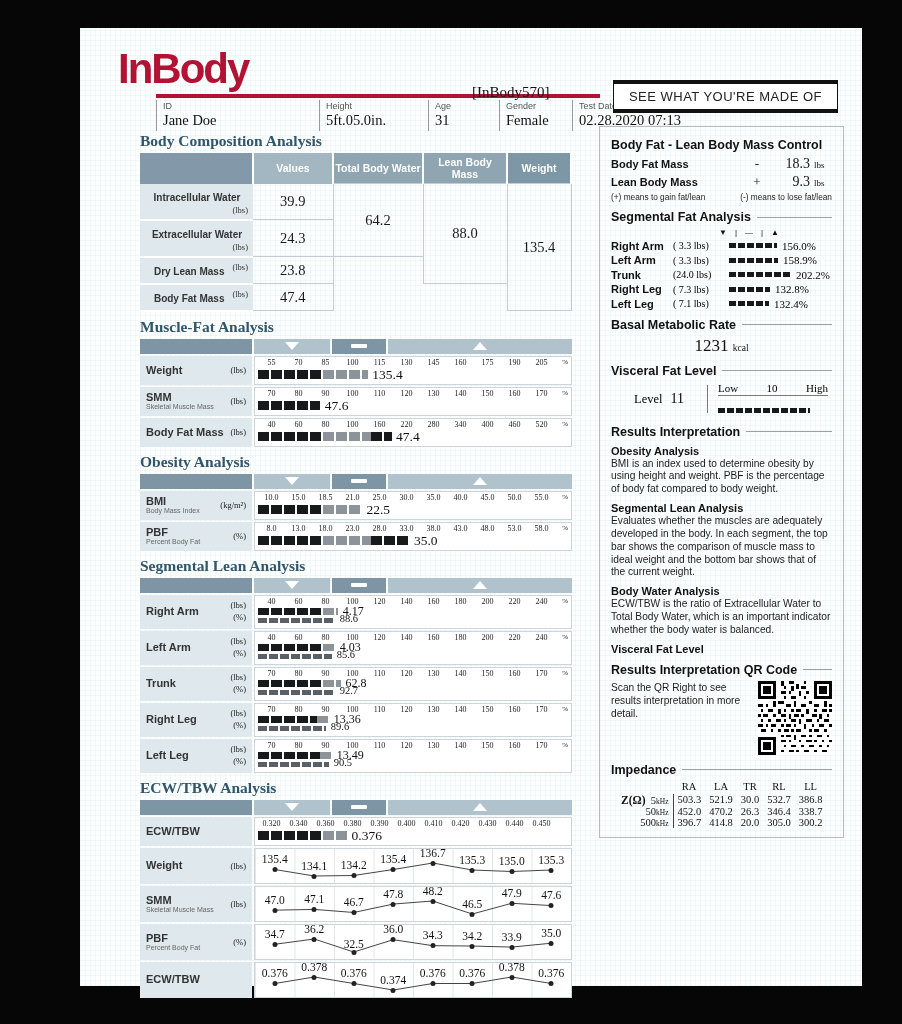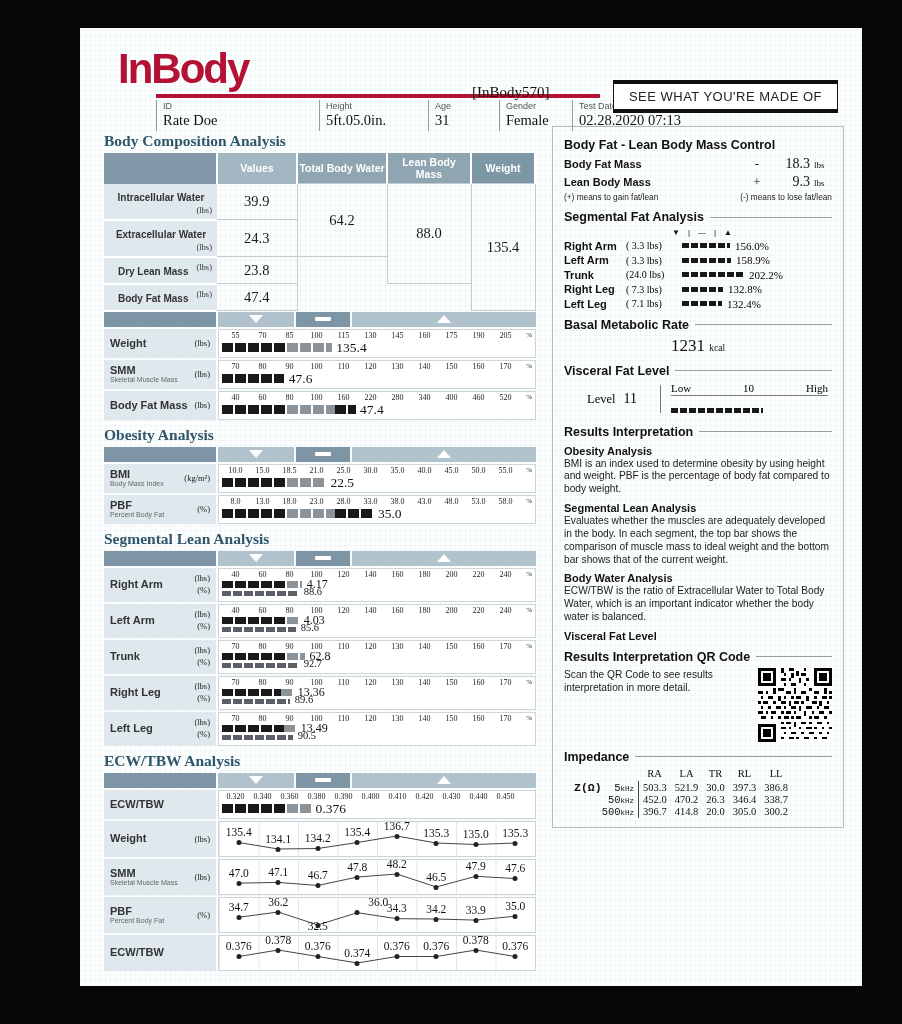--- a/index.html
+++ b/index.html
@@ -13,21 +13,21 @@
   .logo{font-size:42px;font-weight:bold;color:#b41235;letter-spacing:-2px;line-height:1;display:inline-block;}
   .model{position:absolute;left:392px;top:56px;font-family:"Liberation Serif",serif;font-size:15px;color:#111;}
   .tagline-box{position:absolute;right:24px;top:52px;border:1px solid #111;border-top:4px solid #111;border-bottom:4px solid #111;padding:5px 15px;font-size:13px;letter-spacing:.5px;color:#222;background:#fff;}
   .redline-top{margin:4px 18px 0 38px;width:444px;height:4px;background:#b41235;}
   .idbar{display:flex;margin:2px 18px 0 38px;}
   .idf{border-left:1px solid #999;padding:1px 8px 2px 6px;}
   .idf .l{display:block;font-size:9px;color:#555;}
   .idf .v{display:block;font-family:"Liberation Serif",serif;font-size:14.5px;color:#111;margin-top:1px;}
   .idf1{width:148px}.idf2{width:94px}.idf3{width:56px}.idf4{width:58px}.idf5{flex:0 0 160px}
   
-  .content{display:flex;gap:16px;padding:2px 18px 0 24px;}
+  .content{display:flex;gap:27px;padding:2px 18px 0 60px;justify-content:center;}
   .leftcol{width:432px;flex:0 0 432px;}
   .rightcol{flex:1;border:1px solid #b5bcc1;padding:9px 11px;box-sizing:border-box;align-self:flex-start;background:transparent;}
   .sec-title{font-family:"Liberation Serif",serif;font-weight:bold;font-size:15.5px;color:#2f566b;margin:6px 0 3px;}
   
   table.bc{border-collapse:collapse;width:100%;table-layout:fixed;}
   table.bc th{font-size:10.5px;color:#fff;font-weight:bold;padding:3px 0;border-right:2px solid #fff;}
   .th0{background:#8398a8;width:112px}.th1{background:#a3b7c2;width:78px}.th2{background:#8fa5b1;width:88px}.th3{background:#8fa5b1;width:82px}.th4{background:#7d97a7}
   table.bc td{font-family:"Liberation Serif",serif;font-size:14.5px;color:#1a1a1a;text-align:center;}
   td.bc-label{background:#dfe8ed;border-bottom:2px solid #fff;text-align:left;padding:4px 5px 4px 6px;}
   td.bc-label .n{font-family:"Liberation Sans",sans-serif;font-weight:bold;font-size:10px;color:#333;}
@@ -100,38 +100,38 @@
   .visc-labels{display:flex;justify-content:space-between;font-family:"Liberation Serif",serif;font-size:11px;border-bottom:1px solid #777;padding-bottom:1px;}
   .visc-bar-wrap{margin-top:3px;}
   .interp h4{font-size:11px;margin:6px 0 1px;color:#111;}
   .interp p{font-size:10.2px;line-height:1.26;margin:0;color:#1b1b1b;}
   .qr-wrap{display:flex;gap:8px;align-items:flex-start;}
   .qr-text{font-size:10.2px;line-height:1.3;color:#1b1b1b;flex:1;}
   .qr-svg{width:74px;height:74px;flex:0 0 74px;}
   table.imp{border-collapse:collapse;margin:2px 0 0 6px;font-family:"Liberation Serif",serif;font-size:10.5px;color:#111;}
   table.imp th{font-weight:normal;padding:0 4px 2px;}
   table.imp td{padding:0 4px;text-align:right;white-space:nowrap;}
-  td.freq{border-right:1px solid #444;text-align:right;padding-right:6px;font-family:Liberation Mono, monospace;}
+  td.freq{border-right:1px solid #444;text-align:right;padding-right:6px;}
   .zl{font-weight:bold;font-size:11.5px;}
   .khz{font-size:7.5px;}
 </style>
 </head>
 <body>
 
 <div class="paper">
 
   <div class="hdr">
     <span class="logo">InBody</span>
     <span class="model">[InBody570]</span>
     <span class="tagline-box">SEE WHAT YOU'RE MADE OF</span>
     <div class="redline-top"></div>
     <div class="idbar">
       <div class="idf idf1">
         <span class="l">ID</span>
-        <span class="v">Rate Doe</span>
+        <span class="v">Jane Doe</span>
       </div>
       <div class="idf idf2">
         <span class="l">Height</span>
         <span class="v">5ft.05.0in.</span>
       </div>
       <div class="idf idf3">
         <span class="l">Age</span>
         <span class="v">31</span>
       </div>
       <div class="idf idf4">
@@ -177,20 +177,21 @@
         </tr>
         <tr>
           <td class="bc-label"><span class="n">Body Fat Mass</span><span class="u">(lbs)</span></td>
           <td class="bc-val">47.4</td>
           <td></td>
               <td></td>
         </tr>
       </tbody>
         </table>
 
+      <div class="sec-title">Muscle-Fat Analysis</div>
       <div class="band">
         <div class="b-label"></div>
         <div class="band-rest">
           <div class="bcell b-under">
               <span class="tri-down"></span>
             </div>
           <div class="bcell b-normal">
               <span class="dashmark"></span>
             </div>
           <div class="bcell b-over">
@@ -639,23 +640,23 @@
           </div>
         <div class="hist-chart">
             <svg class="hist-line" viewBox="0 0 800 34" preserveAspectRatio="none">
               <polyline points="50,19.270270270270267 150,14 250,27 350,14.702702702702712 450,20.67567567567569 550,21.02702702702702 650,22.08108108108109 750,18.216216216216225" fill="none" stroke="#444" stroke-width="1" vector-effect="non-scaling-stroke"></polyline>
             </svg>
             <span class="hist-dot" style="left: 6.25%; top: 17.2703px;"></span>
             <span class="hist-val" style="left: 6.25%; top: 3.27027px;">34.7</span>
             <span class="hist-dot" style="left: 18.75%; top: 12px;"></span>
             <span class="hist-val" style="left: 18.75%; top: -2px;">36.2</span>
             <span class="hist-dot" style="left: 31.25%; top: 25px;"></span>
-            <span class="hist-val" style="left: 31.25%; top: 22px;">32.5</span>
+            <span class="hist-val" style="left: 31.25%; top: 13px;">32.5</span>
             <span class="hist-dot" style="left: 43.75%; top: 12.7027px;"></span>
-            <span class="hist-val" style="left: 43.75%; top: -1.2973px; margin-left: 21px;">36.0</span>
+            <span class="hist-val" style="left: 43.75%; top: -1.2973px;">36.0</span>
             <span class="hist-dot" style="left: 56.25%; top: 18.6757px;"></span>
             <span class="hist-val" style="left: 56.25%; top: 4.67568px;">34.3</span>
             <span class="hist-dot" style="left: 68.75%; top: 19.027px;"></span>
             <span class="hist-val" style="left: 68.75%; top: 5.02703px;">34.2</span>
             <span class="hist-dot" style="left: 81.25%; top: 20.0811px;"></span>
             <span class="hist-val" style="left: 81.25%; top: 6.08108px;">33.9</span>
             <span class="hist-dot" style="left: 93.75%; top: 16.2162px;"></span>
             <span class="hist-val" style="left: 93.75%; top: 2.21622px;">35.0</span>
           </div>
       </div>
@@ -783,21 +784,21 @@
         <h4>Body Water Analysis</h4>
         <p>ECW/TBW is the ratio of Extracellular Water to Total Body Water, which is an important indicator whether the body water is balanced.</p>
         <h4>Visceral Fat Level</h4>
       </div>
 
       <div class="ph">
           <span>Results Interpretation QR Code</span>
           <span class="hline"></span>
         </div>
       <div class="qr-wrap">
-        <div class="qr-text">Scan the QR Code to see results interpretation in more detail.</div>
+        <div class="qr-text">Scan the QR Right to see results interpretation in more detail.</div>
         <svg class="qr-svg" viewBox="0 0 29 29" shape-rendering="crispEdges">
           <rect x="0" y="0" width="29" height="29" fill="#fff"></rect>
           <g fill="#000">
             <rect x="0" y="0" width="7" height="7"></rect>
               <rect x="22" y="0" width="7" height="7"></rect>
               <rect x="0" y="22" width="7" height="7"></rect>
           </g>
           <g fill="#fff">
             <rect x="1" y="1" width="5" height="5"></rect>
               <rect x="23" y="1" width="5" height="5"></rect>
@@ -824,21 +825,21 @@
           <th>LA</th>
           <th>TR</th>
           <th>RL</th>
           <th>LL</th>
         </tr>
         <tr>
           <td class="freq"><span class="zl">Z(Ω)</span>&nbsp;&nbsp;<span>5</span><span class="khz">kHz</span></td>
           <td>503.3</td>
               <td>521.9</td>
               <td>30.0</td>
-              <td>397.3</td>
+              <td>532.7</td>
               <td>386.8</td>
         </tr>
         <tr>
           <td class="freq"><span>50</span><span class="khz">kHz</span></td>
           <td>452.0</td>
               <td>470.2</td>
               <td>26.3</td>
               <td>346.4</td>
               <td>338.7</td>
         </tr>

